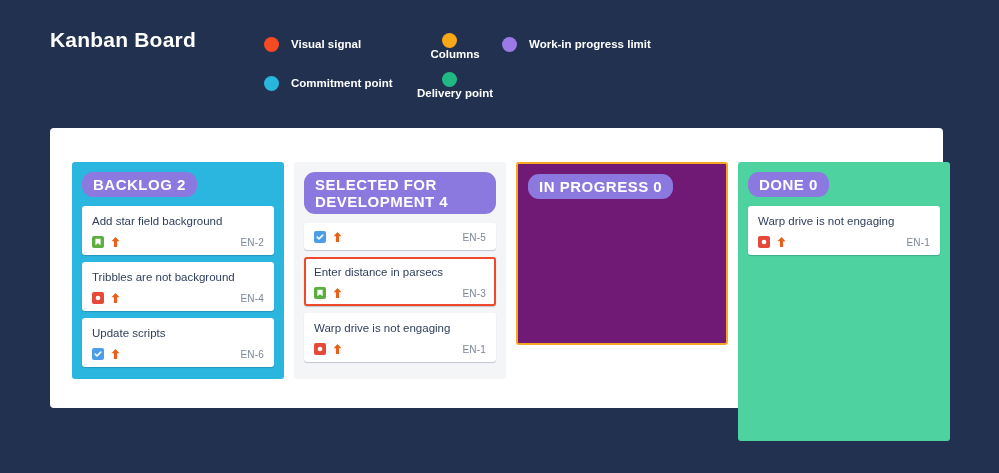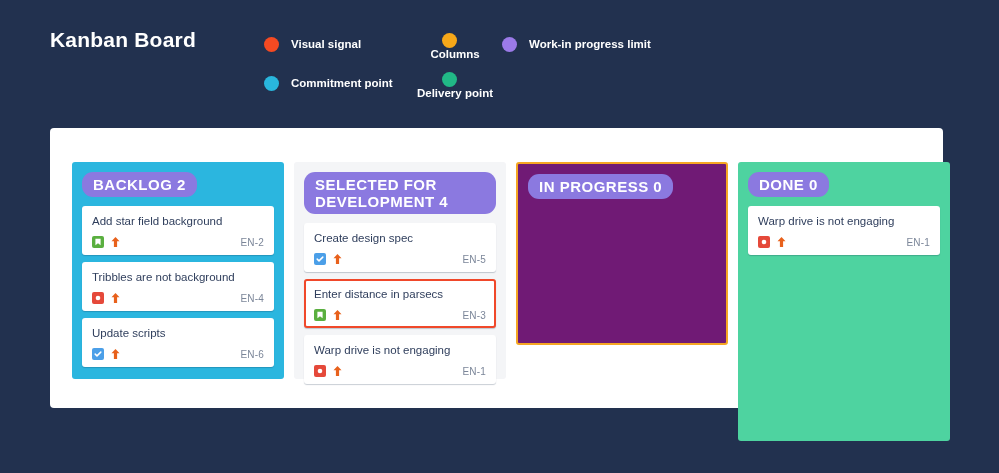--- a/index.html
+++ b/index.html
@@ -264,21 +264,20 @@
               </span>
           </div>
           <span class="card-key">EN-6</span>
         </div>
       </div>
     </div>
 
     <div class="column selected">
       <div class="column-badge">SELECTED FOR DEVELOPMENT 4</div>
       <div class="card">
-        <div class="card-title">Create design spec</div>
         <div class="card-meta">
           <div class="meta-icons">
             <span class="type-icon task">
                 <svg width="8" height="8" viewBox="0 0 8 8">
                   <path d="M1.2 4.1 3 5.9 6.8 2.1" stroke="#fff" stroke-width="1.5" fill="none" stroke-linecap="round" stroke-linejoin="round"></path>
                 </svg>
               </span>
             <span class="prio-icon">
                 <svg width="11" height="12" viewBox="0 0 11 12">
                   <path d="M5.5 1 9.5 5.2H7.1V11H3.9V5.2H1.5z" fill="#e8611c"></path>

